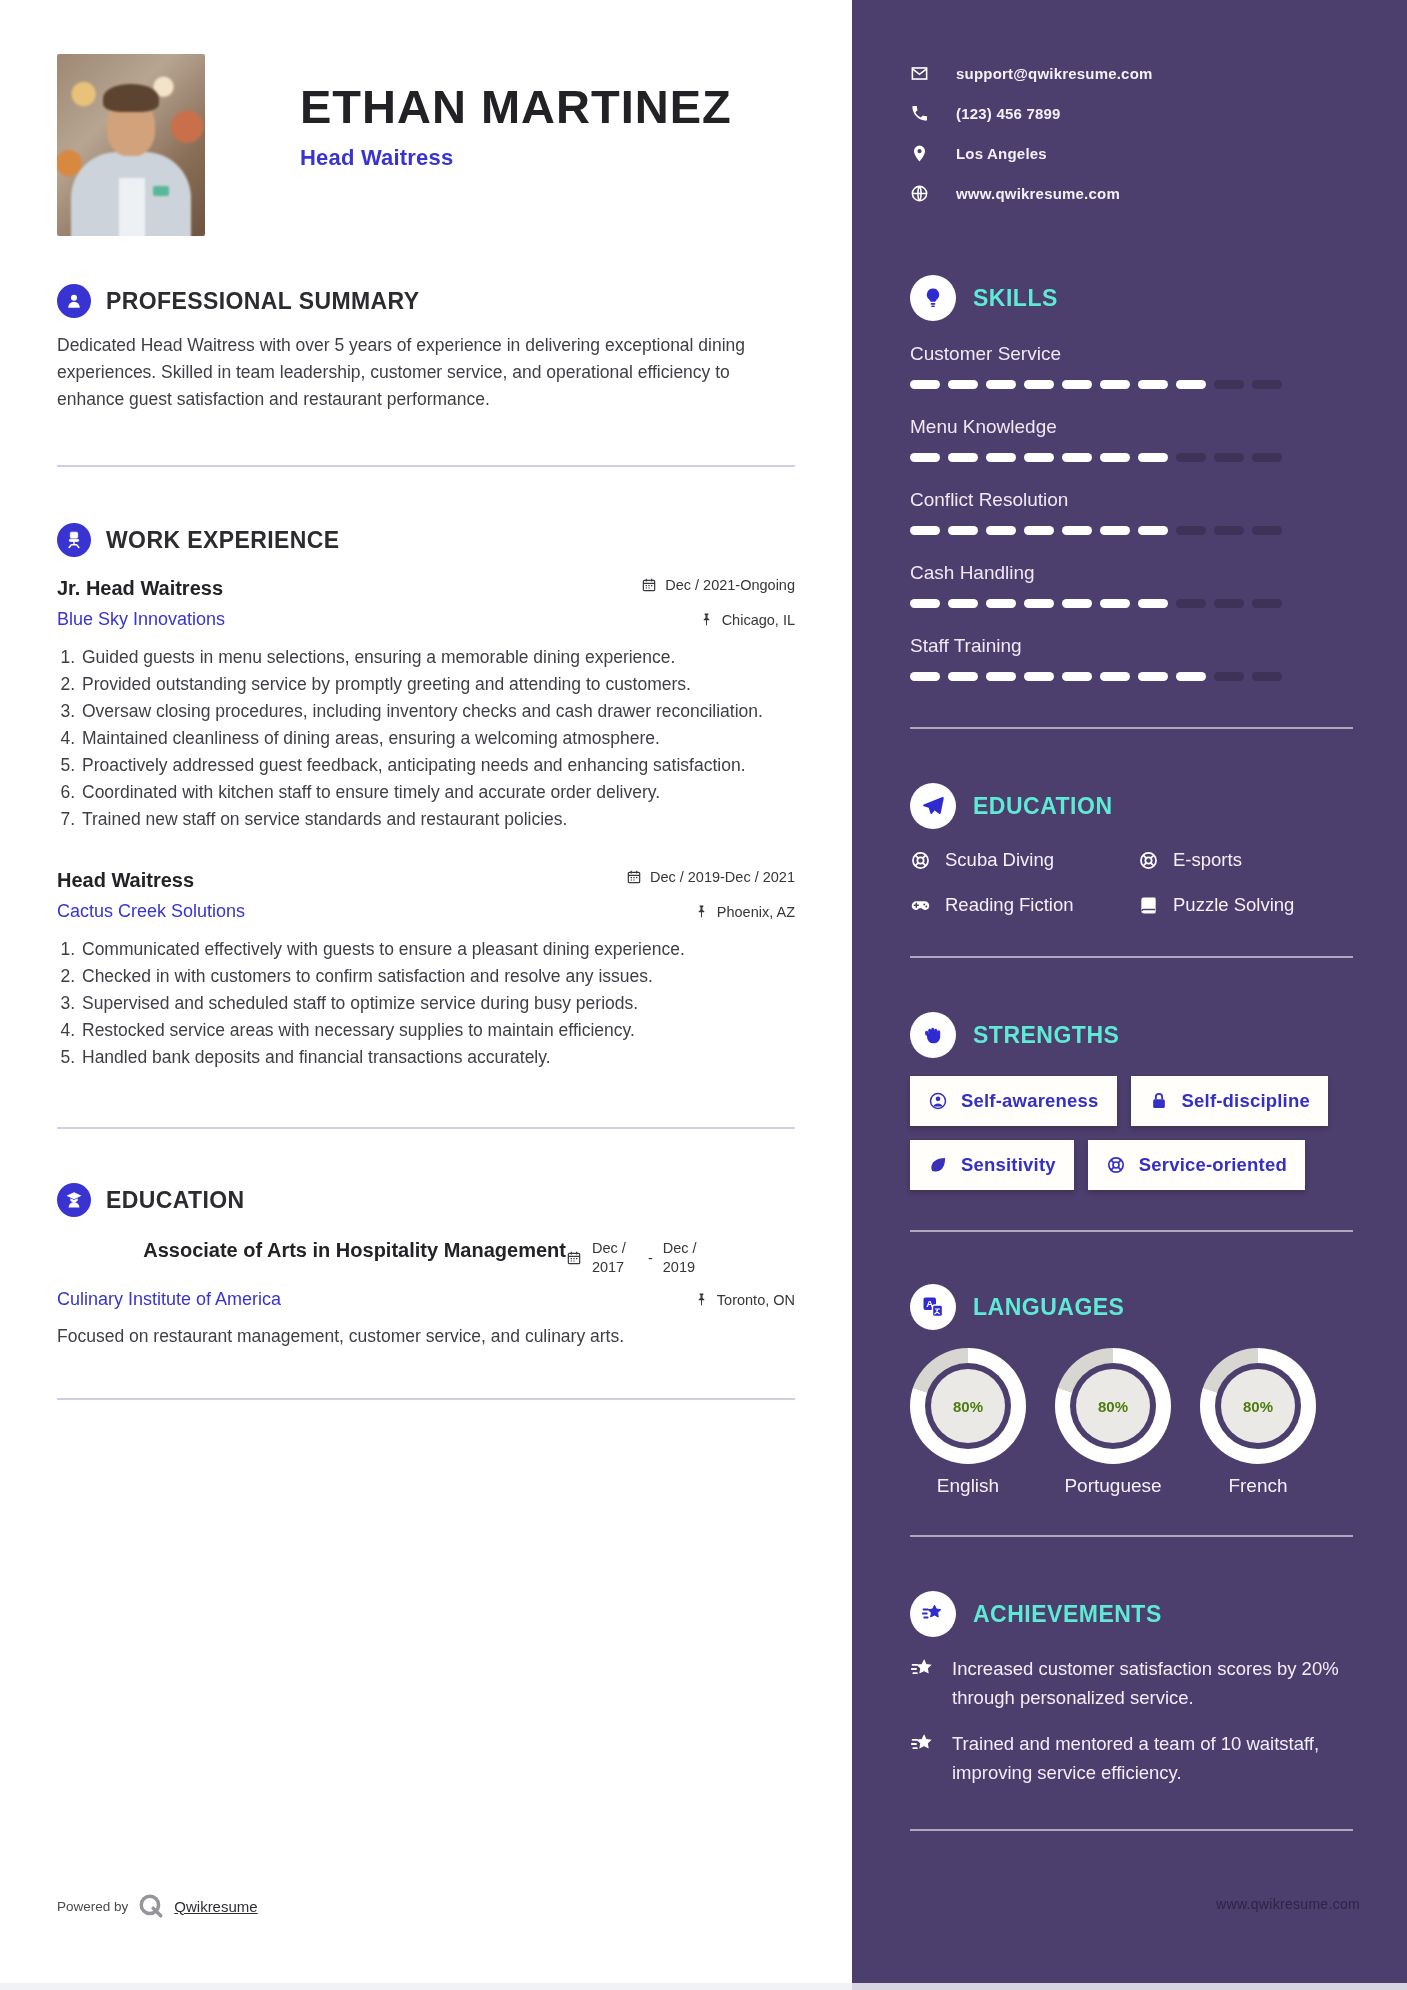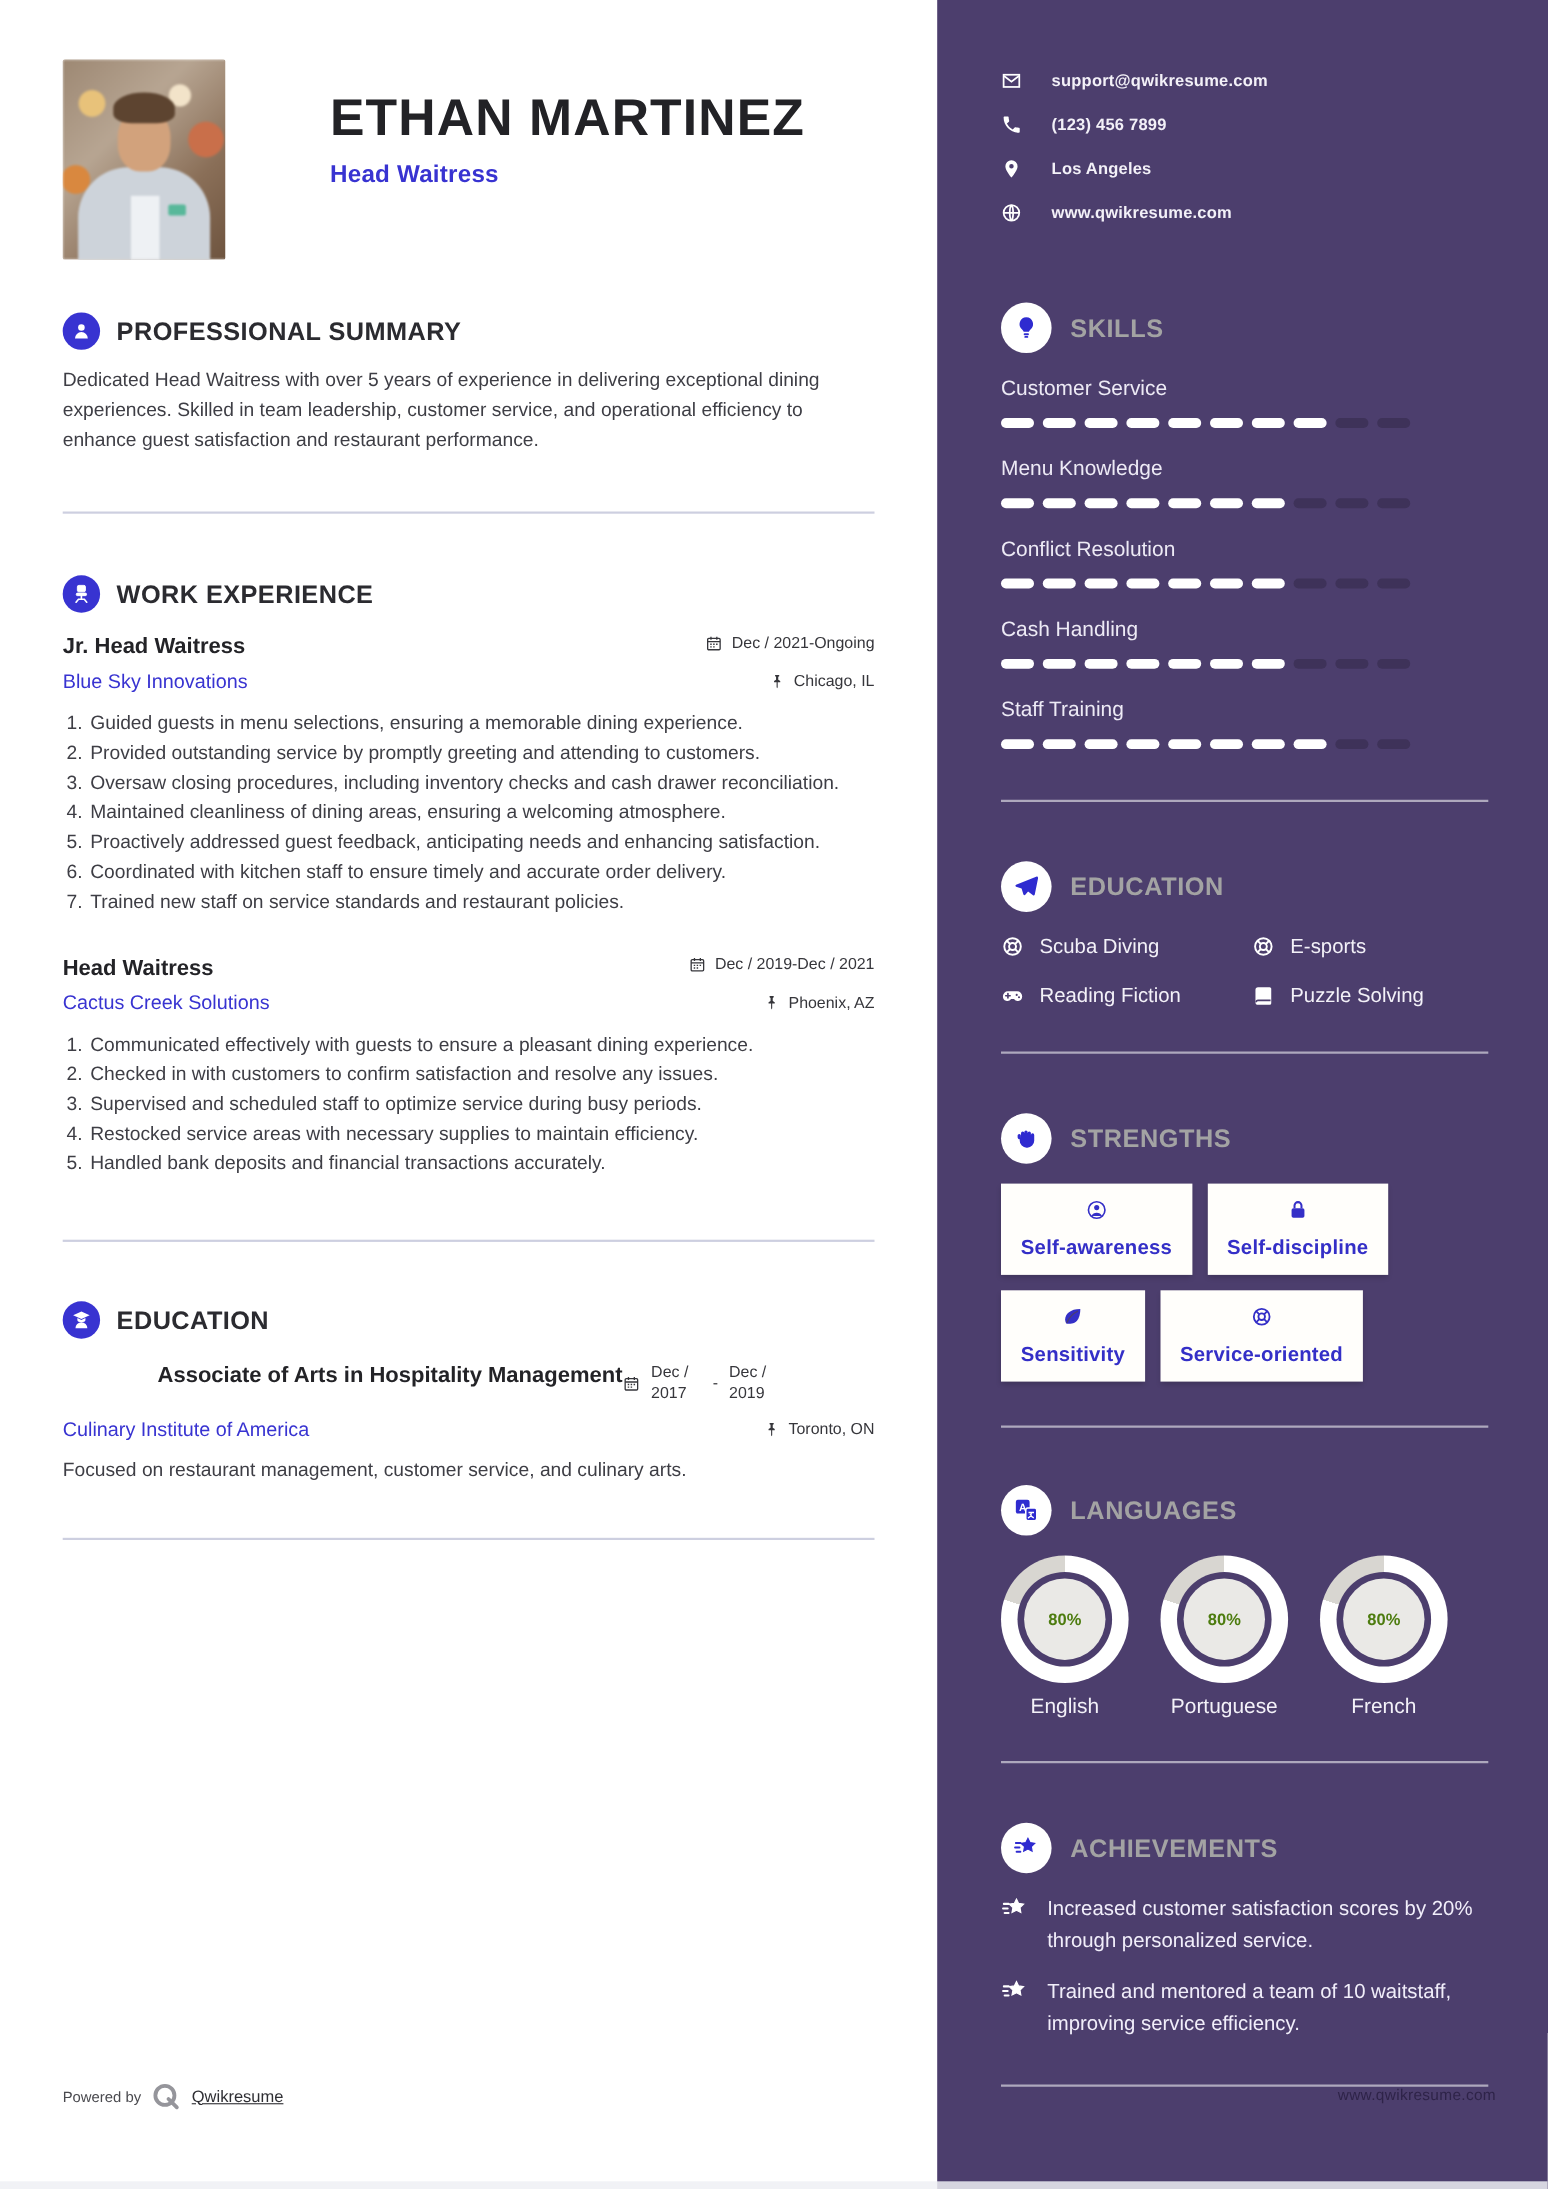--- a/index.html
+++ b/index.html
@@ -66,40 +66,40 @@
   
   .sidebar{position:absolute;left:852px;top:0;width:607px;height:1990px;background:var(--sidebar);box-sizing:border-box;
     padding:64px 56px 0 58px;color:#fff;}
   .contact-row{display:flex;align-items:center;gap:27px;margin-bottom:21px;}
   .contact-row svg{width:19px;height:19px;flex:0 0 19px;}
   .contact-text{font-size:15px;font-weight:bold;letter-spacing:.2px;color:#f3f1f8;}
 
   .side-head{display:flex;align-items:center;gap:17px;}
   .side-icon{width:46px;height:46px;border-radius:50%;background:#fff;color:#2f2bd0;display:flex;align-items:center;justify-content:center;flex:0 0 46px;}
   .side-icon svg{width:24px;height:24px;}
-  .side-title{font-size:23px;font-weight:bold;letter-spacing:.5px;color:#a3a3a3;}
+  .side-title{font-size:23px;font-weight:bold;letter-spacing:.5px;color:#5eead4;}
 
   .skills-sec{margin-top:72px;}
   .skill-name{font-size:19px;color:#edeaf5;margin-top:27px;}
   .skill-name.first{margin-top:22px;}
   .seg-row{display:flex;gap:8px;margin-top:15px;}
   .seg{width:30px;height:9px;border-radius:5px;background:#ffffff;}
   .seg.off{background:var(--seg-off);}
   .side-divider{border:none;border-top:2px solid rgba(255,255,255,.55);margin:46px 0 0 0;width:443px;}
 
   .interests-sec{margin-top:54px;}
   .int-grid{display:grid;grid-template-columns:228px 1fr;row-gap:23px;margin-top:20px;}
   .int-item{display:flex;align-items:center;gap:14px;}
   .int-item svg{width:21px;height:21px;flex:0 0 21px;}
   .int-label{font-size:18.5px;color:#f3f1f8;}
 
   .strengths-sec{margin-top:54px;}
   .str-wrap{display:flex;flex-wrap:wrap;gap:14px;margin-top:18px;}
   .badge{background:#fffefb;display:flex;align-items:center;gap:13px;padding:14px 18px;color:#342fc7;
-    box-shadow:0 3px 5px rgba(0,0,0,.18);flex-direction:column;}
+    box-shadow:0 3px 5px rgba(0,0,0,.18);}
   .badge svg{width:20px;height:20px;}
   .badge-label{font-size:18.5px;font-weight:bold;letter-spacing:.2px;}
 
   .langs-sec{margin-top:52px;}
   .langs-row{display:flex;gap:29px;margin-top:18px;}
   .lang{width:116px;text-align:center;}
   .donut{width:116px;height:116px;border-radius:50%;position:relative;}
   .donut::before{content:"";position:absolute;inset:15px;border-radius:50%;background:var(--sidebar);}
   .donut-hole{position:absolute;inset:21px;border-radius:50%;background:#eae9e6;display:flex;align-items:center;justify-content:center;
     font-size:15px;font-weight:bold;color:#4d7c0f;}

